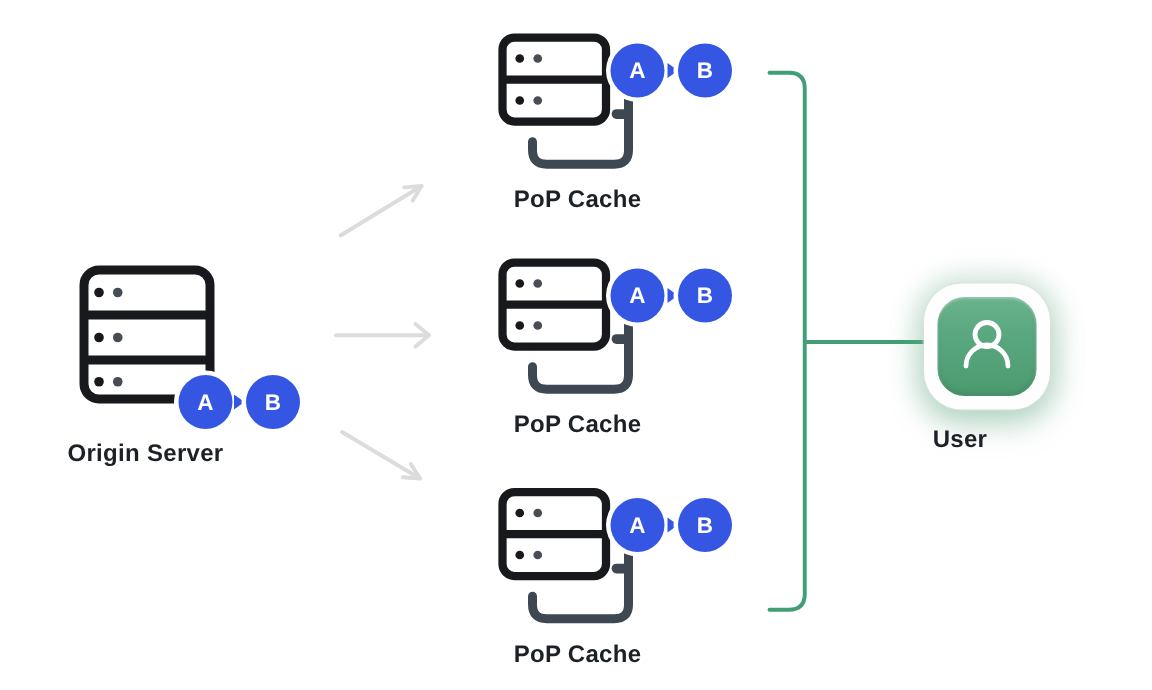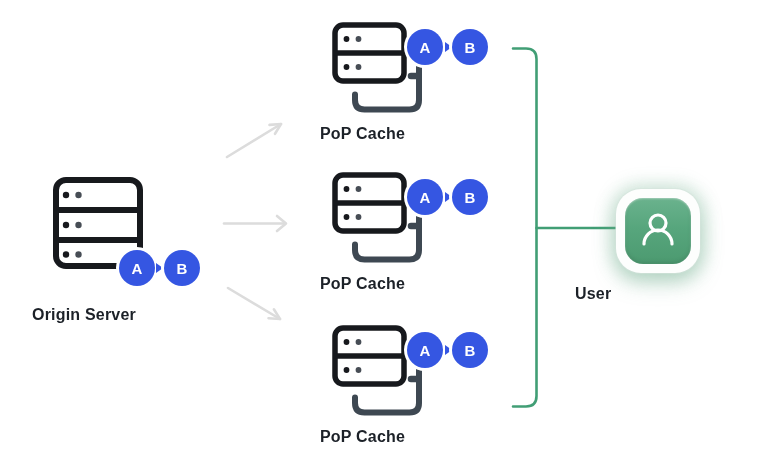--- a/index.html
+++ b/index.html
@@ -25,21 +25,21 @@
     display:flex; align-items:center; justify-content:center;
     font-size:15px; font-weight:700; line-height:1;
     box-shadow:0 0 0 3px #ffffff;
   }
   .badge-tri {
     position:absolute; width:0; height:0;
     border-top:5px solid transparent; border-bottom:5px solid transparent;
     border-left:7px solid var(--badge-blue);
   }
   .node-label {
-    position:absolute; width:130px; 
+    position:absolute; width:130px; text-align:center;
     font-size:16px; font-weight:700; color:var(--label); letter-spacing:0.2px;
   }
 
   .user-ring {
     position:absolute; left:616px; top:189px; width:84px; height:84px;
     border-radius:25px; background:#fdfefd;
     box-shadow:0 0 0 1px rgba(214,228,221,0.55),
                0 0 16px 6px rgba(118,178,148,0.28),
                0 9px 22px rgba(96,164,128,0.38);
   }
@@ -95,21 +95,21 @@
         <circle class="f-soft" cx="28.5" cy="20" r="3.2"></circle>
         <circle class="f-ink" cx="16" cy="50" r="3.2"></circle>
         <circle class="f-soft" cx="28.5" cy="50" r="3.2"></circle>
         <circle class="f-ink" cx="16" cy="79.5" r="3.2"></circle>
         <circle class="f-soft" cx="28.5" cy="79.5" r="3.2"></circle>
       </g>
     </svg>
     <div class="badge" style="left:119px;top:250px;">A</div>
     <div class="badge-tri" style="left:156px;top:263px;"></div>
     <div class="badge" style="left:164px;top:250px;">B</div>
-    <div class="node-label" style="left:32px;top:294px;margin-top:12px;">Origin Server</div>
+    <div class="node-label" style="left:32px;top:294px;">Origin Server</div>
   </div>
 
   <div>
     <svg class="icon-svg" style="left:330px;top:21px;" width="96" height="100" viewBox="0 0 96 100">
       <g fill="none" class="st-cable" stroke-width="6" stroke-linecap="round" stroke-linejoin="round">
         <path d="M89,26 V79 Q89,88.5 79.5,88.5 H34.5 Q25,88.5 25,79 V73.5"></path>
         <line x1="81" y1="55" x2="86" y2="55" stroke-width="6.5"></line>
       </g>
       <g fill="none" class="st-ink" stroke-width="5.5" stroke-linejoin="round">
         <rect x="5" y="4" width="69" height="56" rx="8" fill="#ffffff"></rect>

